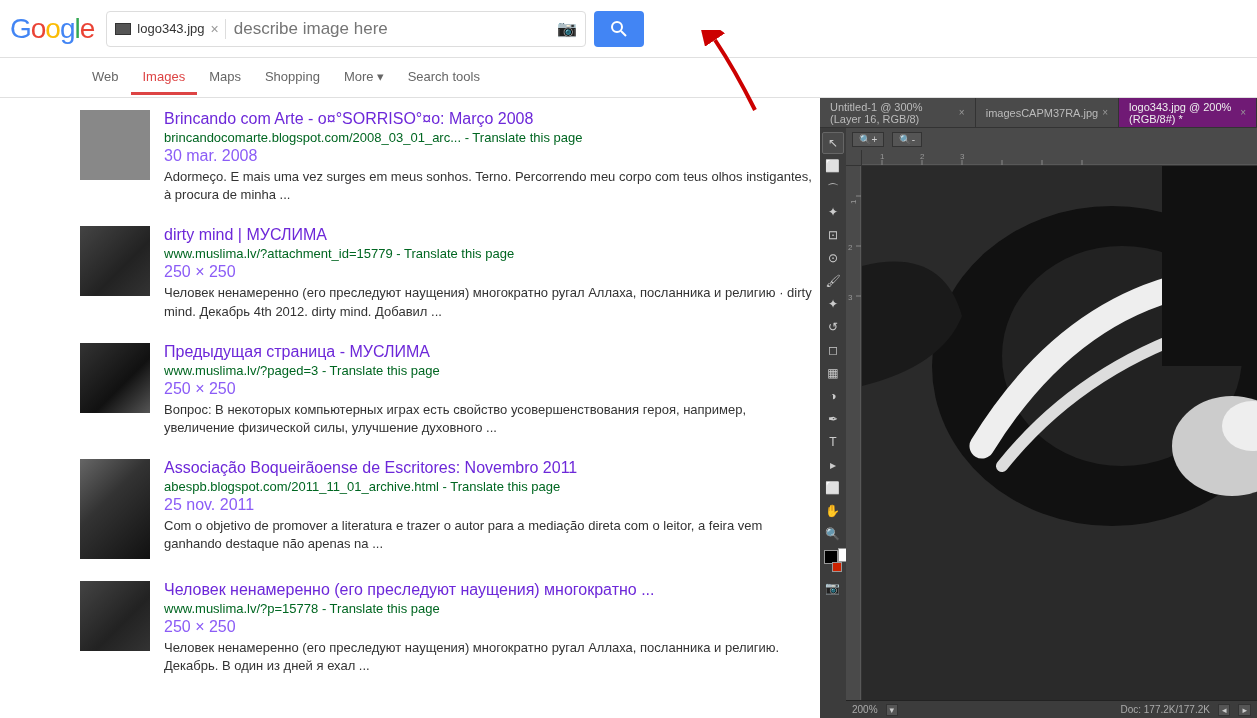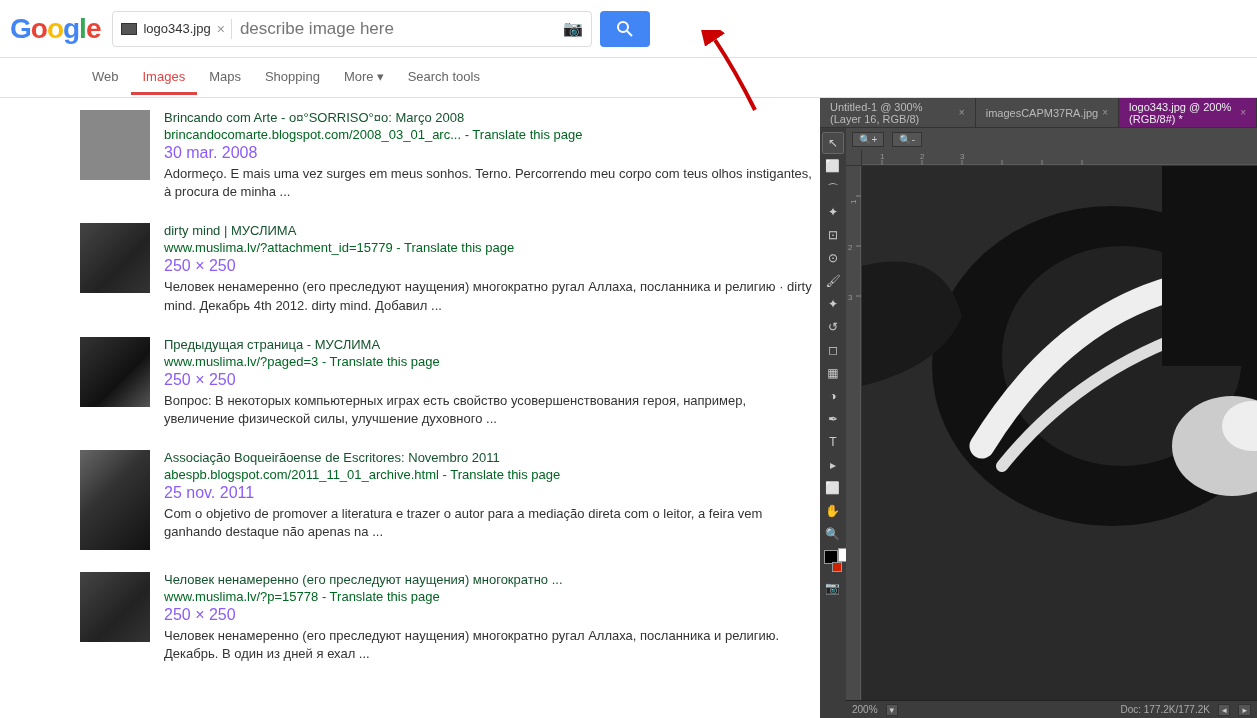--- a/index.html
+++ b/index.html
@@ -1,20 +1,20 @@
 <!DOCTYPE html>
 <html><head>
   <meta charset="utf-8">
   <style>
     * { margin: 0; padding: 0; box-sizing: border-box; }
     body { font-family: Arial, sans-serif; font-size: 13px; background: #fff; width: 1257px; height: 718px; overflow: hidden; display: flex; flex-direction: column; }
 
     
     .header { display: flex; align-items: center; padding: 8px 10px; border-bottom: 1px solid #e0e0e0; height: 58px; }
-    .google-logo { font-size: 28px; font-weight: bold; color: #4285f4; margin-right: 12px; letter-spacing: -1px; }
+    .google-logo { font-size: 28px; font-weight: normal; color: #4285f4; margin-right: 12px; letter-spacing: -1px; }
     .google-logo span:nth-child(1) { color: #4285f4; }
     .google-logo span:nth-child(2) { color: #ea4335; }
     .google-logo span:nth-child(3) { color: #fbbc05; }
     .google-logo span:nth-child(4) { color: #4285f4; }
     .google-logo span:nth-child(5) { color: #34a853; }
     .google-logo span:nth-child(6) { color: #ea4335; }
 
     .search-bar { display: flex; align-items: center; border: 1px solid #ddd; border-radius: 4px; padding: 4px 8px; width: 480px; height: 36px; margin-right: 8px; background: #fff; }
     .search-bar-favicon { width: 16px; height: 12px; background: #555; border: 1px solid #333; margin-right: 6px; font-size: 8px; }
     .search-filename { font-size: 13px; color: #333; margin-right: 6px; font-weight: 500; }
@@ -31,21 +31,21 @@
     .nav-tab.active { color: #d44; border-bottom: 3px solid #d44; font-weight: 500; }
 
     
     .main { display: flex; flex: 1; overflow: hidden; }
 
     
     .results { flex: 0 0 820px; overflow-y: auto; padding: 12px 0 12px 80px; }
     .result-item { display: flex; margin-bottom: 22px; }
     .result-thumb { width: 70px; height: 70px; object-fit: cover; margin-right: 14px; flex-shrink: 0; background: #888; }
     .result-info { flex: 1; }
-    .result-title { font-size: 13px; color: #14532d; text-decoration: none; display: block; margin-bottom: 2px; }
+    .result-title { font-size: 16px; color: #6d28d9; text-decoration: none; display: block; margin-bottom: 2px; }
     .result-url { font-size: 13px; color: #006621; margin-bottom: 2px; }
     .result-url a { color: #006621; text-decoration: none; }
     .result-translate { color: #1a0dab; font-size: 13px; }
     .result-size { font-size: 16px; color: #8b5cf6; margin-bottom: 3px; }
     .result-snippet { font-size: 13px; color: #333; line-height: 1.4; }
 
     
     .ps-panel { flex: 1; background: #5a5a5a; display: flex; flex-direction: column; overflow: hidden; }
     .ps-menubar { background: #3c3c3c; color: #ddd; display: flex; align-items: center; padding: 0 6px; height: 24px; font-size: 12px; gap: 12px; }
     .ps-menubar span { cursor: pointer; }

